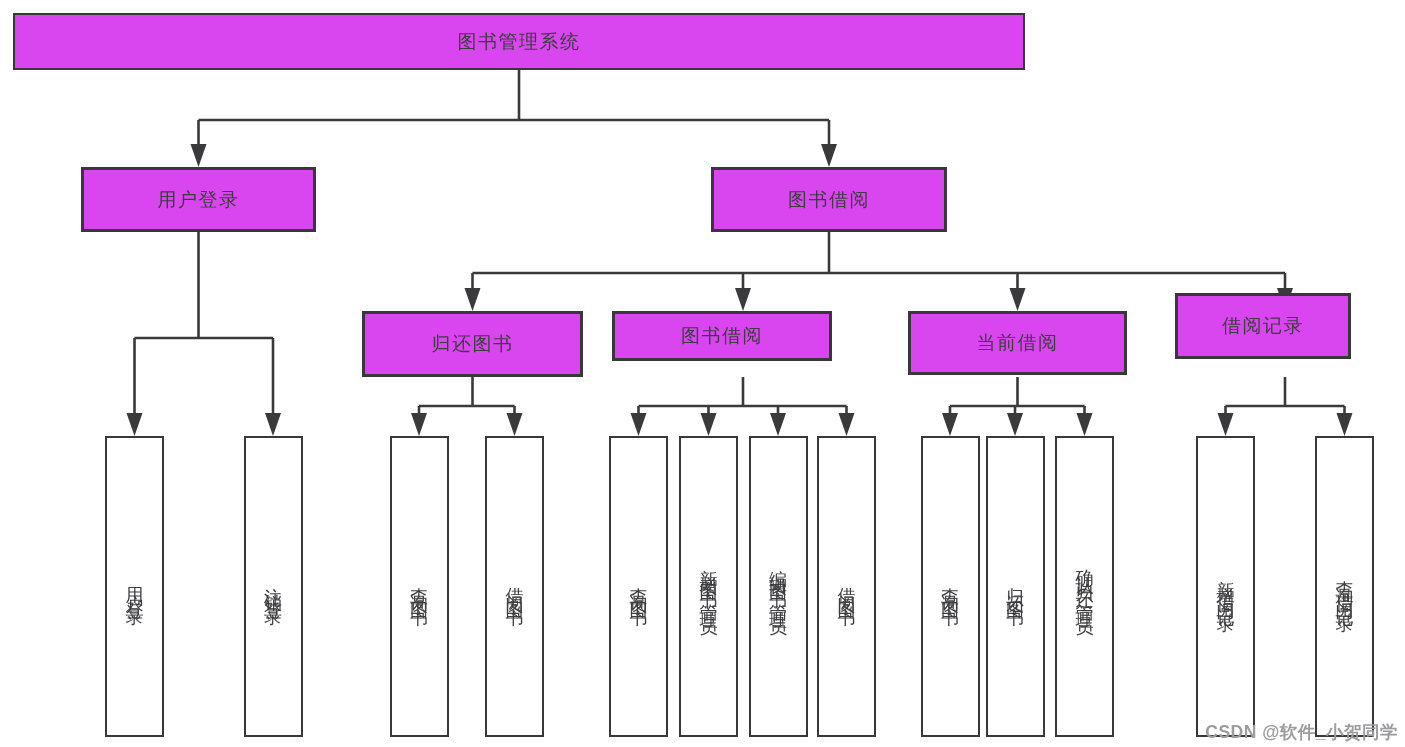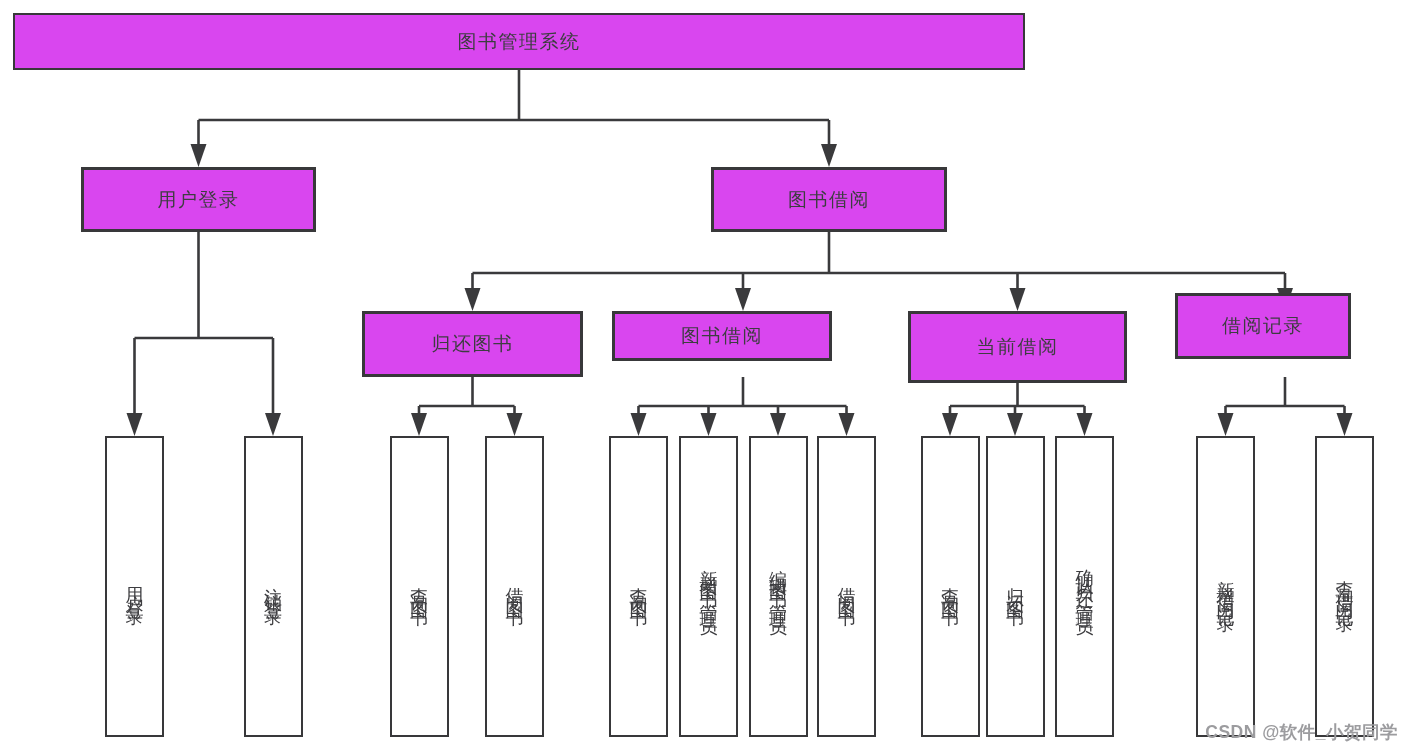--- a/index.html
+++ b/index.html
@@ -145,21 +145,21 @@
   <div class="hbox" style="left:711px;top:167px;width:236px;height:65px">
     <span>图书借阅</span>
   </div>
 
   <div class="hbox" style="left:362px;top:311px;width:221px;height:66px">
     <span>归还图书</span>
   </div>
   <div class="hbox" style="left:612px;top:311px;width:220px;height:50px">
     <span>图书借阅</span>
   </div>
-  <div class="hbox" style="left:908px;top:311px;width:219px;height:72px">
+  <div class="hbox" style="left:908px;top:311px;width:219px;height:64px">
     <span>当前借阅</span>
   </div>
   <div class="hbox" style="left:1175px;top:293px;width:176px;height:66px">
     <span>借阅记录</span>
   </div>
 
   <div class="vbox" style="left:105px;top:436px">
     <span class="vlbl">用户登录</span>
   </div>
   <div class="vbox" style="left:243.5px;top:436px">

